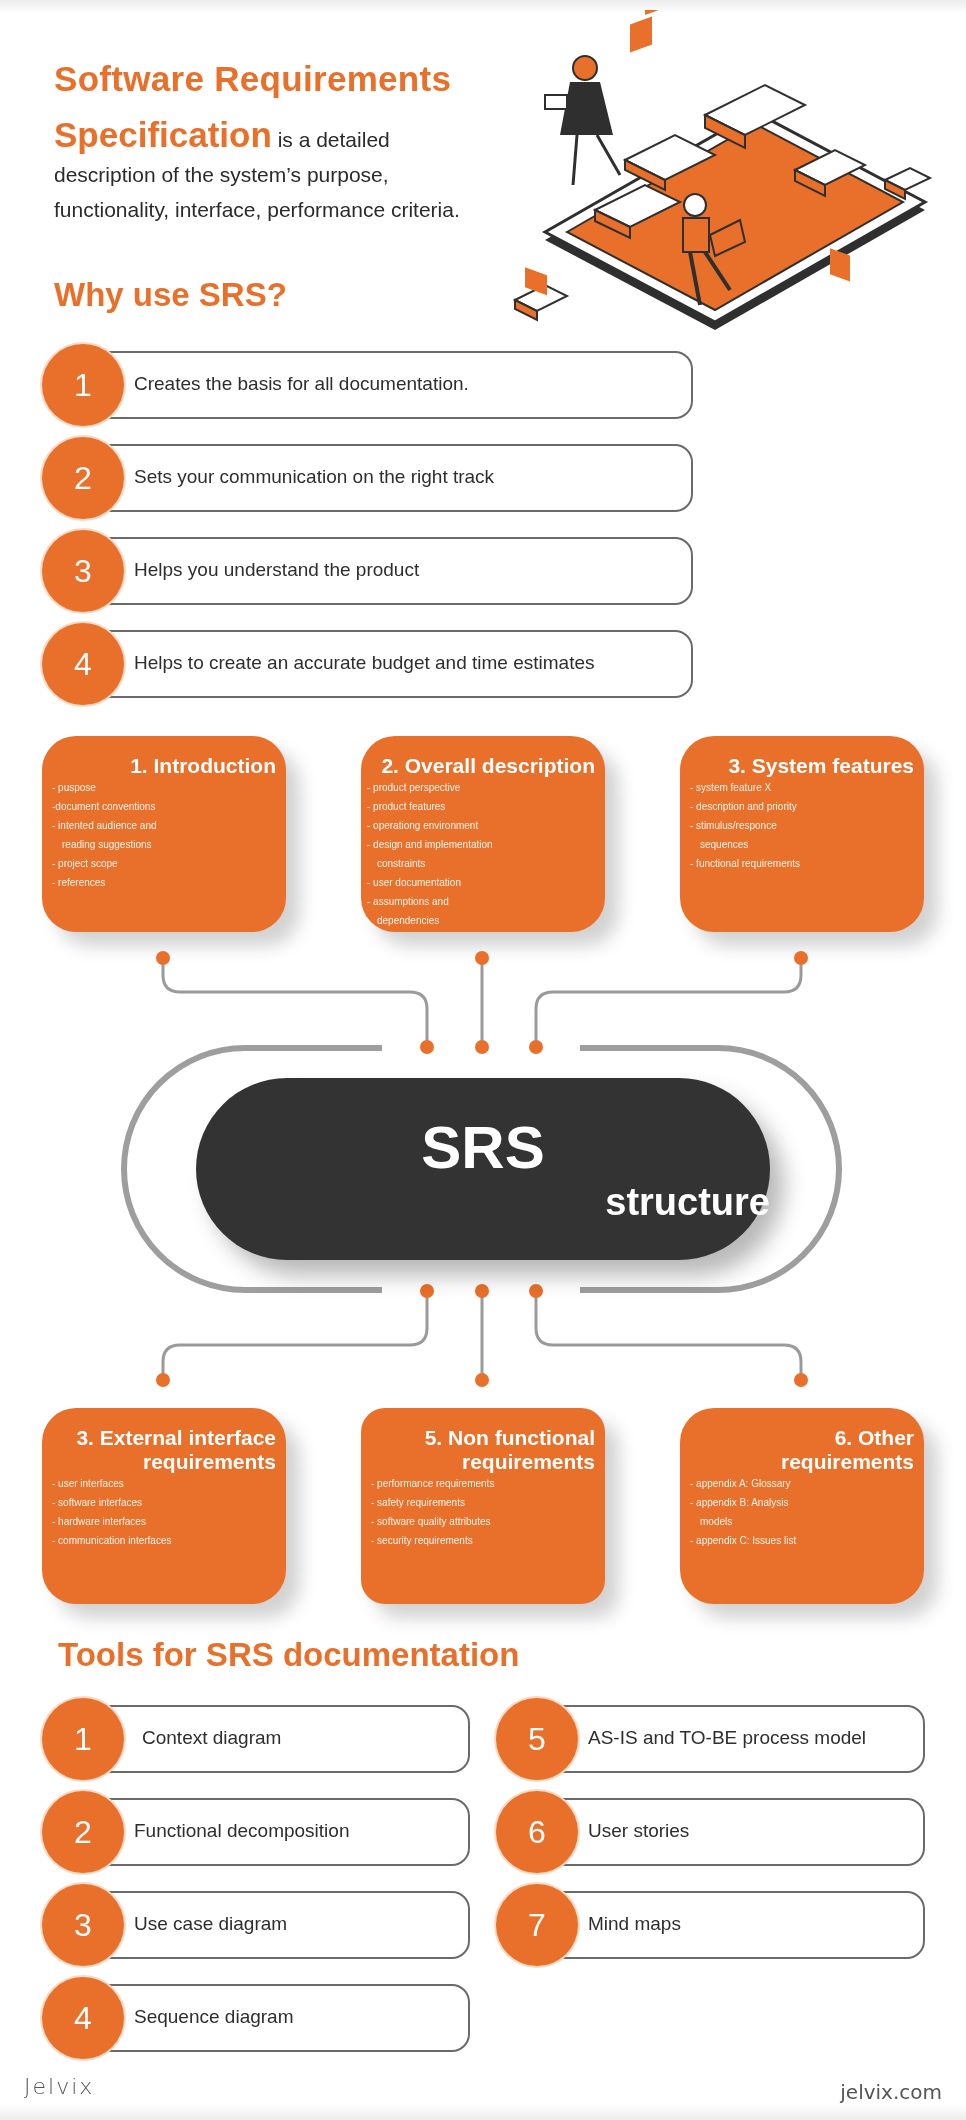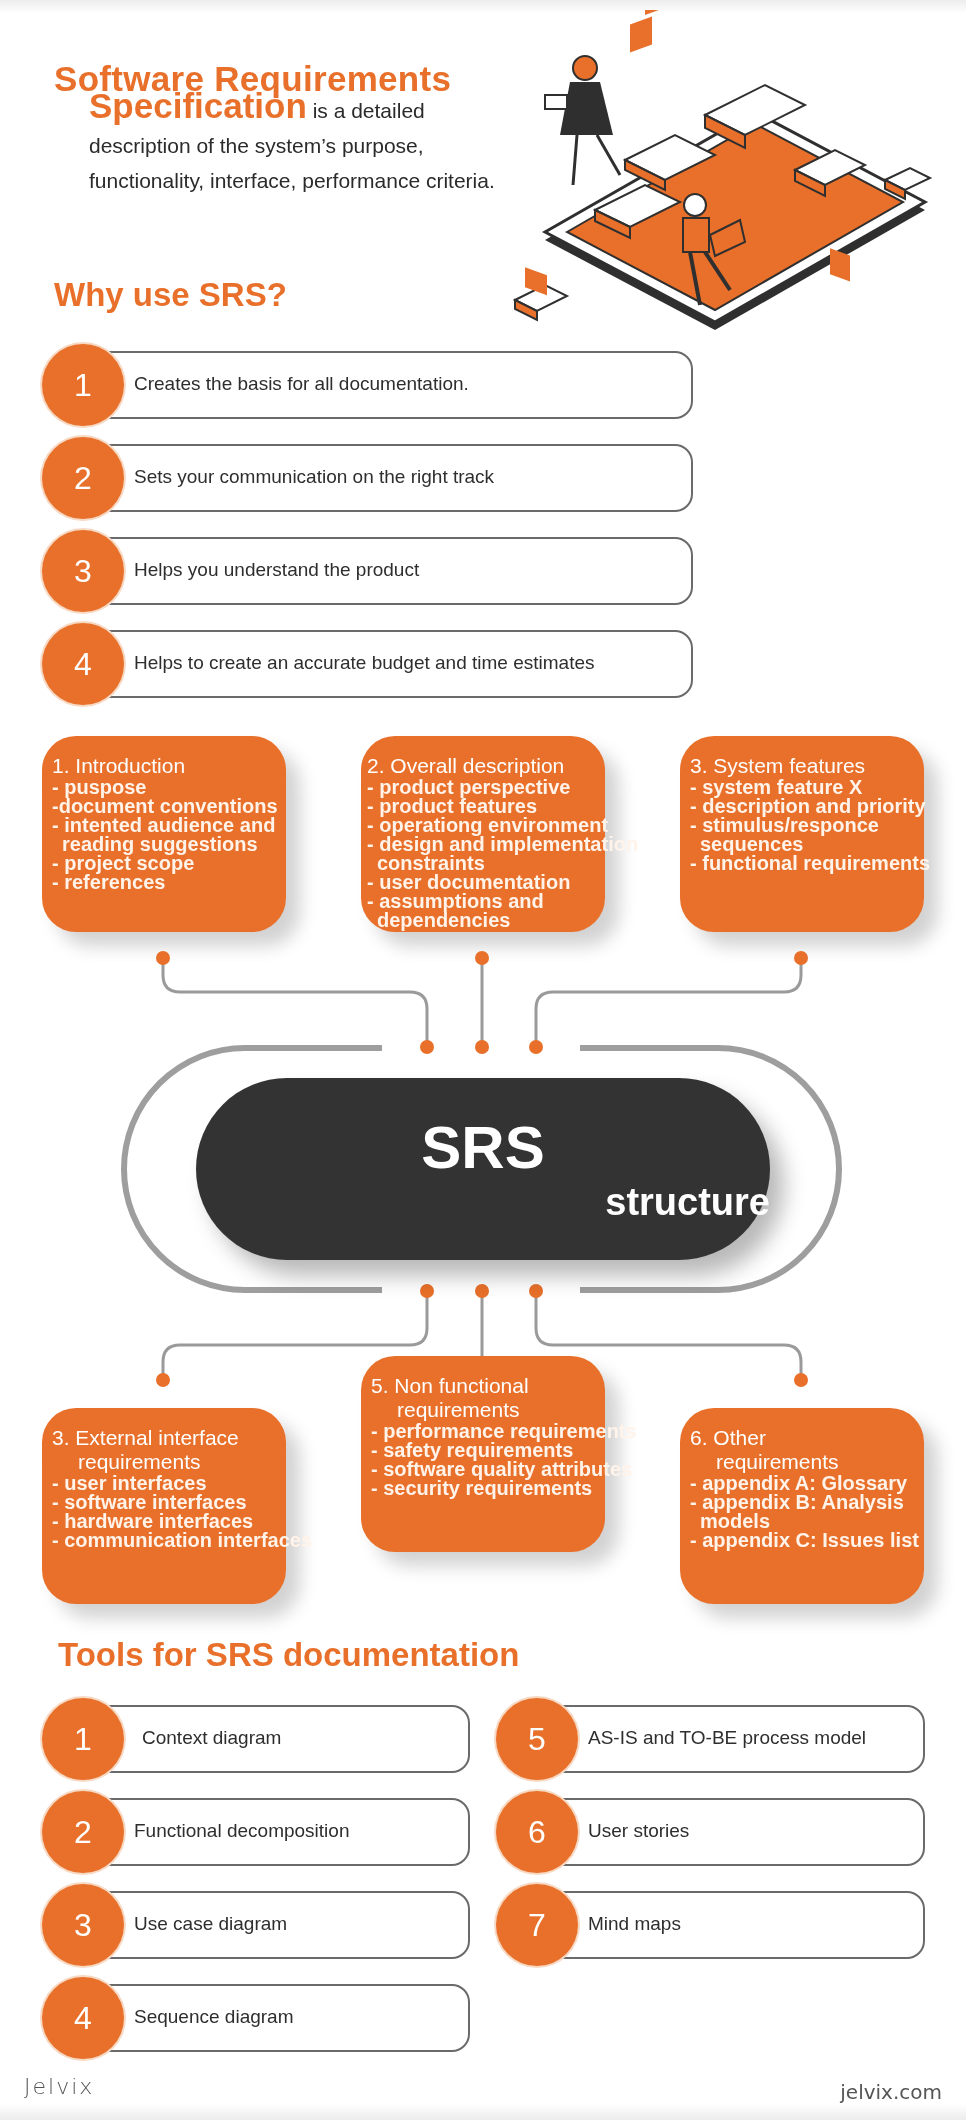--- a/index.html
+++ b/index.html
@@ -20,44 +20,44 @@
   .illus { left: 505px; top: 10px; width: 450px; height: 320px; }
 
   
   .row { position: absolute; height: 68px; }
   .pill { position: absolute; left: 50px; right: 0; top: 0; bottom: 0; border: 2px solid #6a6a6a; border-radius: 18px; background: #fff; }
   .pill-text { position: absolute; left: 92px; top: 0; height: 84px; line-height: 66px; font-size: 19px; color: #2e2e2e; white-space: nowrap; }
   .num { position: absolute; left: 0; top: -7px; width: 82px; height: 82px; border-radius: 50%; background: #e8702a; color: #fff; font-size: 32px; text-align: center; line-height: 82px; box-shadow: 0 0 0 2px #f7d9c4; }
 
   
   .card { position: absolute; width: 244px; height: 196px; background: #e8702a; border-radius: 34px; color: #fff; padding: 18px 10px 10px 10px; box-shadow: 14px 14px 18px rgba(0,0,0,0.18); }
-  .card h3 { font-size: 21px; font-weight: normal; line-height: 24px; white-space: nowrap; }
+  .card h3 { font-size: 21px; font-weight: bold; line-height: 24px; white-space: nowrap; text-align: right; }
   .card h3 .indent { display: block; padding-left: 26px; }
-  .card ul { list-style: none; font-size: 20px; line-height: 19px; font-weight: bold; color: #fff3ea; }
+  .card ul { list-style: none; font-size: 10px; line-height: 19px; font-weight: normal; color: #fff3ea; }
   .card li { white-space: nowrap; }
 
   
   .diagram { left: 0; top: 930px; width: 966px; height: 480px; }
 
   .srs-pill { left: 196px; top: 1078px; width: 574px; height: 182px; border-radius: 91px; background: #333333; box-shadow: 14px 16px 22px rgba(0,0,0,0.28); text-align: center; color: #fff; }
   .srs-pill .big { display: block; font-size: 60px; font-weight: bold; line-height: 64px; margin-top: 38px; }
   .srs-pill .small { display: block; font-size: 38px; font-weight: bold; line-height: 44px; text-align: right; }
 
   .footer-logo { left: 24px; top: 2074px; font-size: 22px; color: #555; letter-spacing: 2px; font-family: "DejaVu Sans", sans-serif; font-weight: 300; }
   .footer-url { right: 24px; top: 2080px; font-size: 20px; color: #555; font-family: "DejaVu Sans", sans-serif; }
 </style>
 </head>
 <body>
 
 <div class="abs top-fade"></div>
 
 <div class="abs title">
   <span>Software Requirements</span>
 </div>
-<div class="abs intro" style="top:88px;margin-left:35px;">
+<div class="abs intro" style="top:117px;">
   <span class="hl">Specification</span><span> is a detailed description of the system’s purpose, functionality, interface, performance criteria.</span>
 </div>
 
 <svg class="abs illus" viewBox="0 0 450 320">
   <g>
     <polygon points="40,230 250,110 420,200 210,320" fill="#2f2f2f"></polygon>
     <polygon points="40,222 250,102 420,192 210,312" fill="#ffffff" stroke="#2f2f2f" stroke-width="3"></polygon>
     <polygon points="62,222 250,114 398,192 210,300" fill="#e8702a" stroke="#2f2f2f" stroke-width="2"></polygon>
   </g>
   <g stroke="#2f2f2f" stroke-width="2">
@@ -193,21 +193,21 @@
 
 <div class="card" style="left:42px; top:1408px;">
   <h3><span>3. External interface</span><span class="indent">requirements</span></h3>
   <ul>
     <li>- user interfaces</li>
     <li>- software interfaces</li>
     <li>- hardware interfaces</li>
     <li>- communication interfaces</li>
   </ul>
 </div>
-<div class="card" style="left:361px; top:1356px;">
+<div class="card" style="left:361px; top:1408px;border-radius:24px;">
   <h3><span>5. Non functional</span><span class="indent">requirements</span></h3>
   <ul>
     <li>- performance requirements</li>
     <li>- safety requirements</li>
     <li>- software quality attributes</li>
     <li>- security requirements</li>
   </ul>
 </div>
 <div class="card" style="left:680px; top:1408px;">
   <h3><span>6. Other</span><span class="indent">requirements</span></h3>

